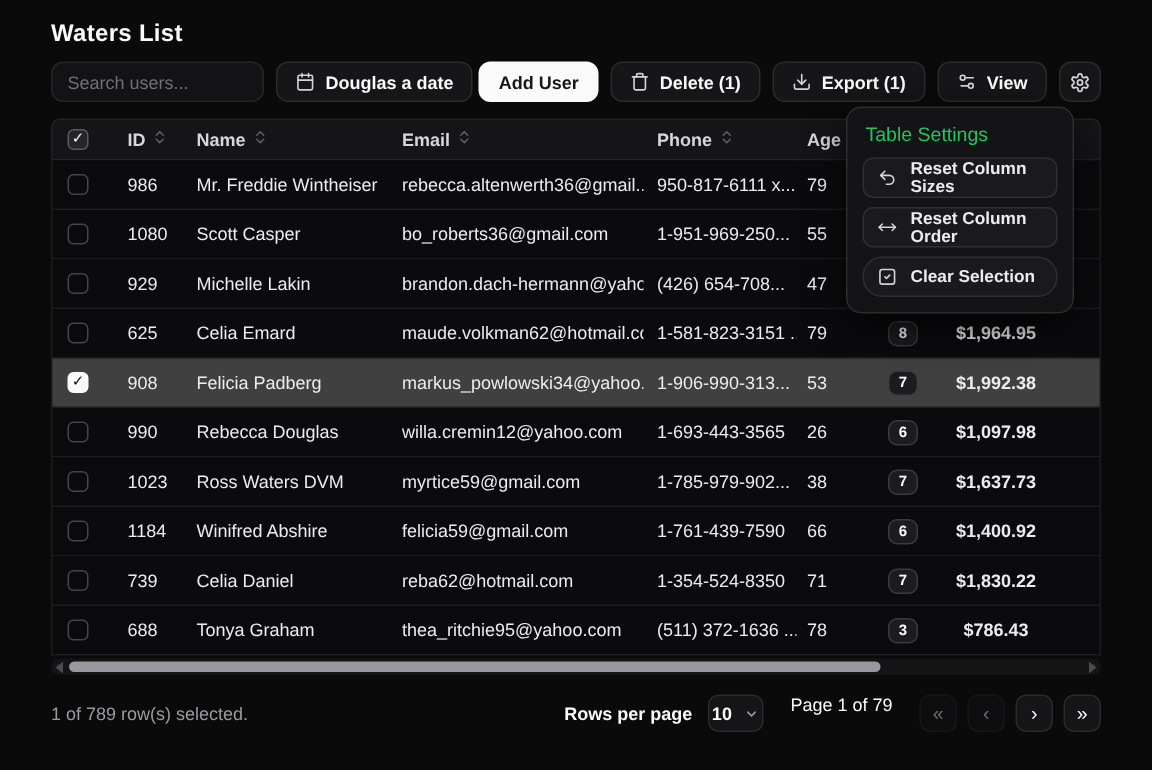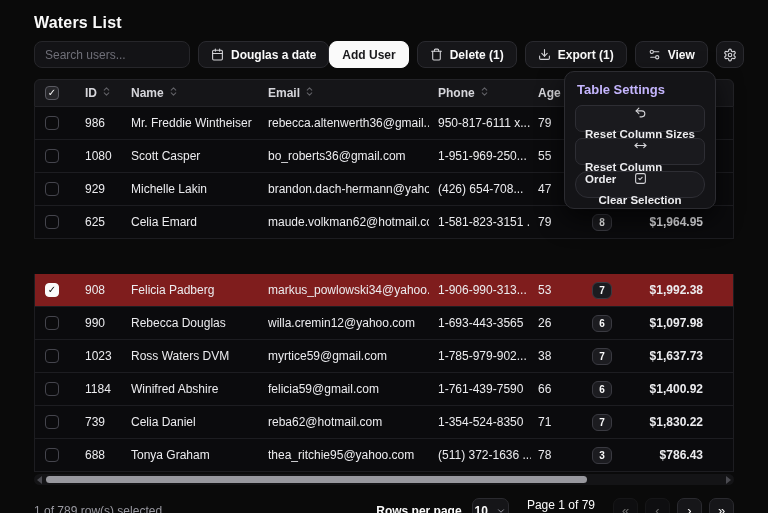--- a/index.html
+++ b/index.html
@@ -9,21 +9,21 @@
     font-family:"Liberation Sans","DejaVu Sans",sans-serif;
     font-size:12px; position:relative;
   }
   .page { padding:14px 34px 0 34px; }
   h1.title { font-size:16px; font-weight:700; color:#fafafa; letter-spacing:.2px; }
 
   
   .toolbar { display:flex; align-items:center; justify-content:space-between; margin-top:9px; }
   .tb-left, .tb-right { display:flex; align-items:center; gap:8px; }
   .input {
-    width:156px; height:27px; background:#131316; border:1px solid #26262a;
+    width:142px; height:27px; background:#131316; border:1px solid #26262a;
     border-radius:8px; color:#ececef; padding:0 10px; font-size:12px; outline:none;
     font-family:"Liberation Sans","DejaVu Sans",sans-serif;
   }
   .input::placeholder { color:#6f6f78; }
   .btn {
     display:inline-flex; align-items:center; gap:7px; height:27px; padding:0 12px;
     background:#161619; border:1px solid #2a2a2f; border-radius:8px;
     color:#fafafa; font-size:12px; font-weight:600; cursor:pointer; white-space:nowrap;
   }
   .btn svg { stroke:#d4d4d8; }
@@ -41,27 +41,27 @@
     height:28px; background:#151518; border:1px solid #232327;
     border-radius:6px 6px 0 0; color:#d6d6db; font-weight:700;
   }
   .th { display:flex; gap:4px; overflow:hidden; }
   .sort-icon { display:inline-flex; opacity:.65; }
   .row {
     height:33px; background:#0b0b0d; border-bottom:1px solid #1d1d21;
     border-left:1px solid #1d1d21; border-right:1px solid #1d1d21;
     color:#ececef; white-space:nowrap;
   }
-  .row.selected { background:#7f1d1d;margin-top:35px; }
+  .row.selected { background:#404040; }
   .cell { overflow:hidden; white-space:nowrap; }
   .pad-id { padding-left:12px; } .pad-name { padding-left:12px; }
   .pad-email { padding-left:11px; } .pad-phone { padding-left:9px; }
   .pad-age { padding-left:7px; }
   .cell-badge { display:flex; justify-content:center; }
-  .cell-amount { text-align:right; padding-right:30px; font-weight:600; }
+  .cell-amount { text-align:center; padding-right:30px; font-weight:600; }
   .badge {
     display:inline-flex; min-width:20px; height:17px; padding:0 6px;
     align-items:center; justify-content:center; background:#1c1c20;
     border:1px solid #3a3a41; border-radius:6px; font-size:10px; font-weight:700; color:#fafafa;
   }
   .badge:empty { display:none; }
 
   
   .cb-wrap { padding-left:10px; display:flex; align-items:center; }
   .cb {
@@ -73,25 +73,25 @@
   .cb.header-checked::after { content:"\2713"; }
   .cb.checked { background:#fafafa; border-color:#fafafa; color:#0a0a0a; }
   .cb.checked::after { content:"\2713"; font-weight:700; }
 
   
   .menu {
     position:absolute; top:71px; right:52px; width:152px; z-index:20;
     background:#141417; border:1px solid #2c2c31; border-radius:10px;
     box-shadow:0 10px 26px rgba(0,0,0,.65); padding:9px 10px 10px 10px;
   }
-  .menu-title { font-size:13px; font-weight:700; color:#c4b5fd; margin:1px 0 8px 2px; }
+  .menu-title { font-size:13px; font-weight:400; color:#22c55e; margin:1px 0 8px 2px; }
   .menu-item {
     display:flex; align-items:center; gap:9px; height:27px; padding:0 9px;
     background:#1a1a1e; border:1px solid #2e2e34; border-radius:7px;
-    color:#ececef; font-size:11.5px; font-weight:600; cursor:pointer; margin-bottom:6px;flex-direction:column;
+    color:#ececef; font-size:11.5px; font-weight:600; cursor:pointer; margin-bottom:6px;
   }
   .menu-item:last-child { margin-bottom:0;border-radius:13px; }
   .menu-item svg { stroke:#d4d4d8; flex:none; }
 
   
   .hscroll {
     margin-top:2px; height:11px; display:flex; align-items:center;
     background:#141416; border-radius:6px; padding:0 3px; position:relative;
   }
   .hs-arrow { width:0; height:0; border-style:solid; cursor:pointer; }

